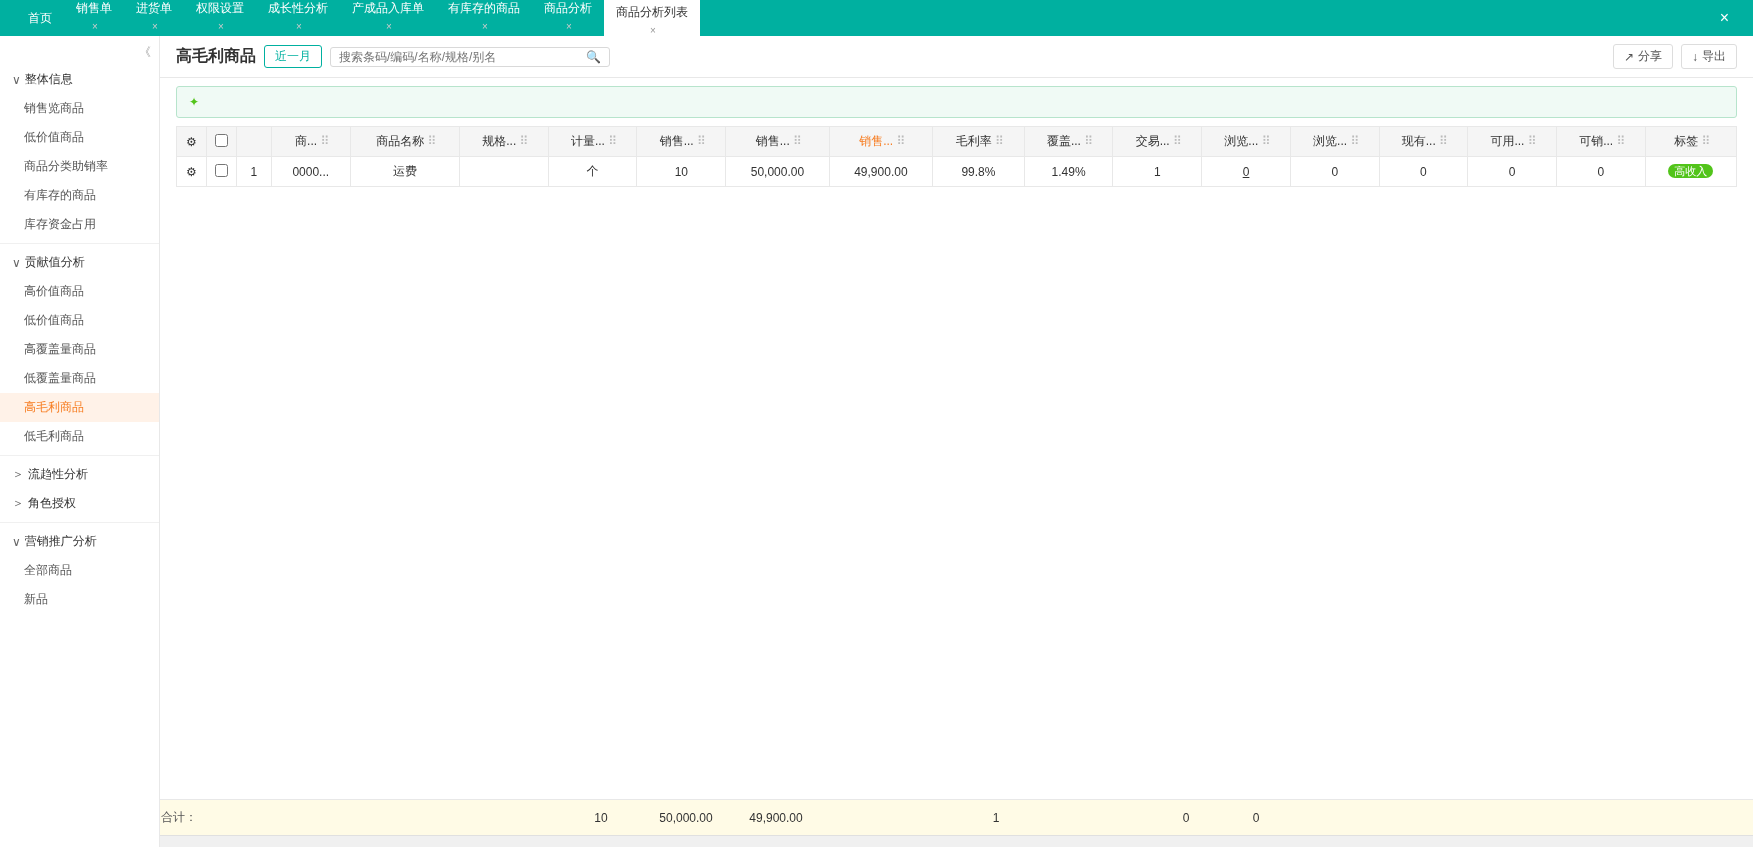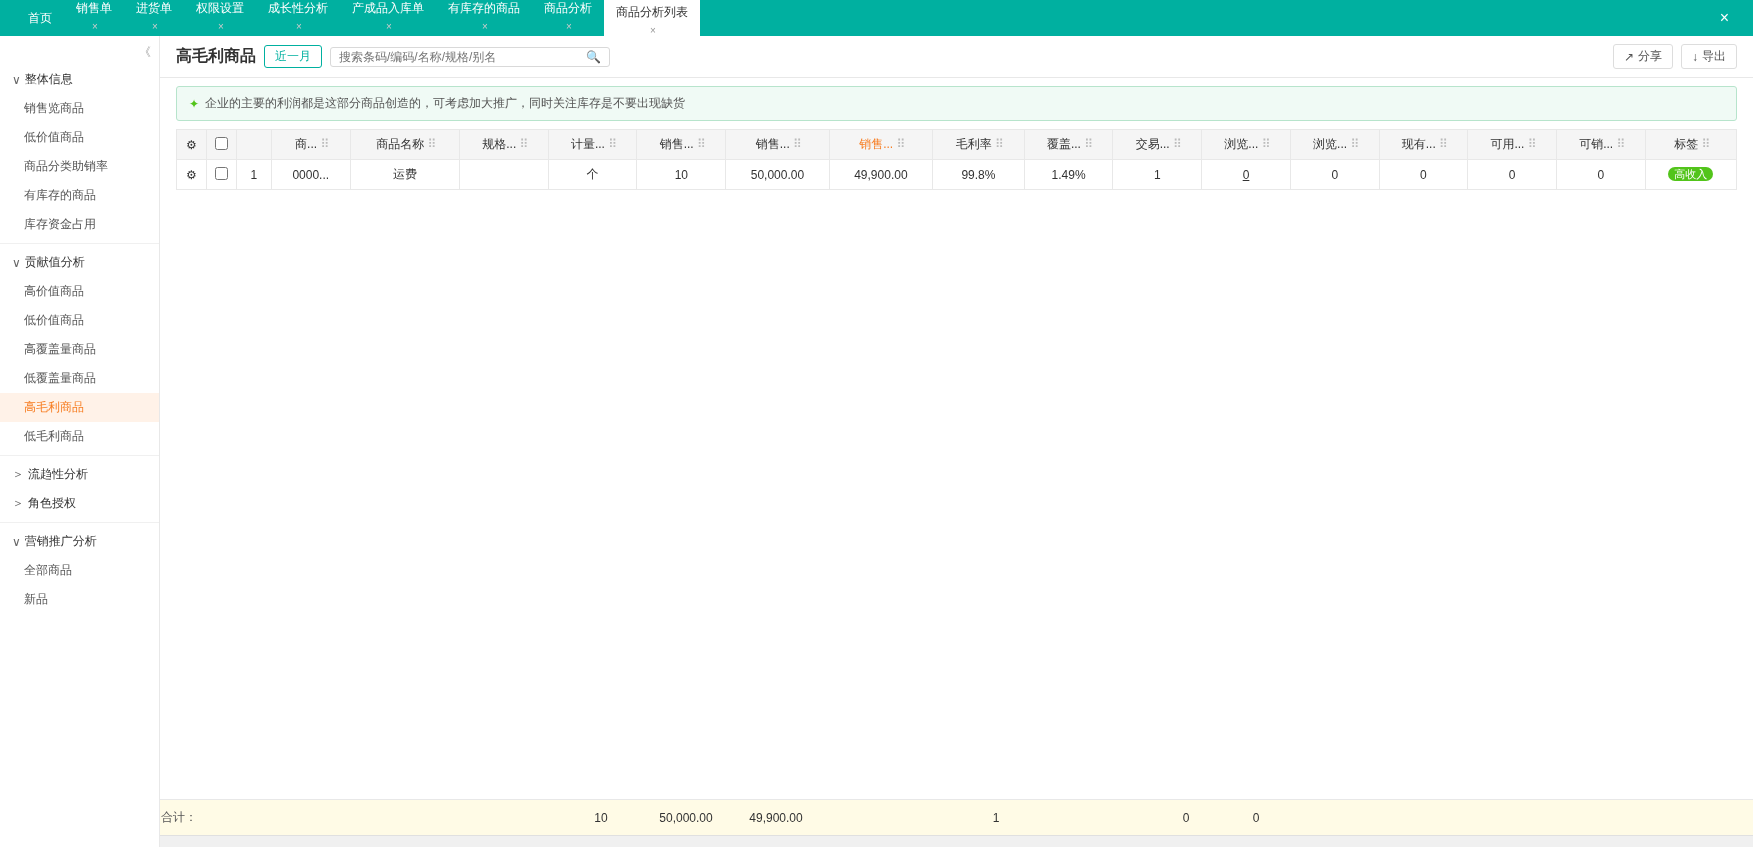--- a/index.html
+++ b/index.html
@@ -357,21 +357,20 @@
         </button>
         <button class="action-btn">
           <span>↓</span>
           <span>导出</span>
         </button>
       </div>
     </div>
 
     <div class="alert-banner">
       <span class="alert-icon">✦</span>
-      <span>企业的主要的利润都是这部分商品创造的，可考虑加大推广，同时关注库存是不要出现缺货</span>
     </div>
 
     <div class="table-container">
       <table>
         <thead>
           <tr>
             <th class="col-icon">⚙</th>
             <th class="col-check"><input type="checkbox" style=""></th>
             <th></th>
             <th>商... <span class="col-resizer">⠿</span></th>

